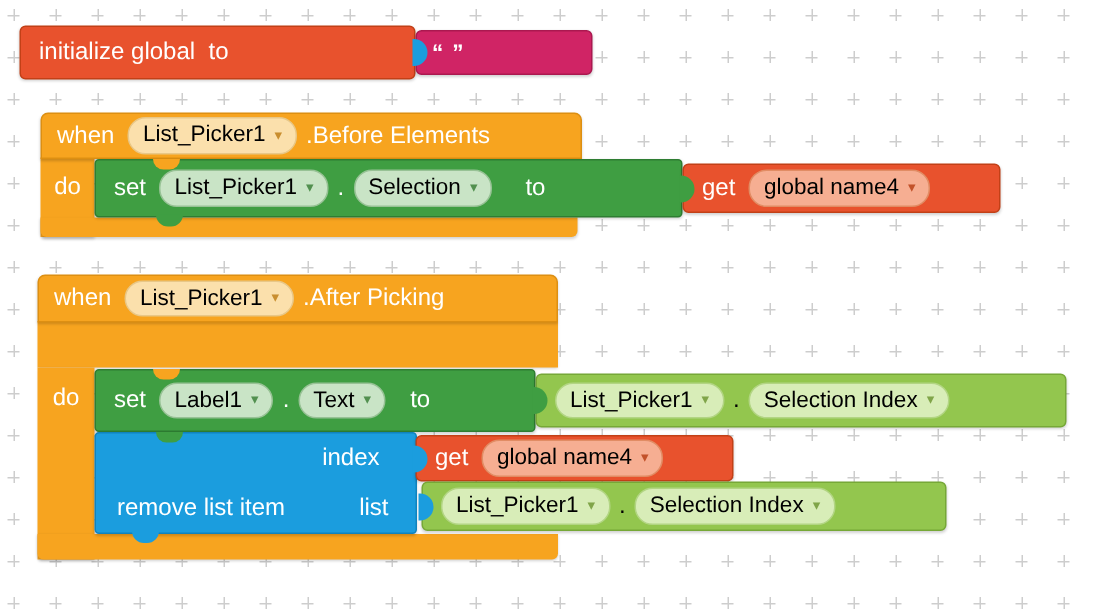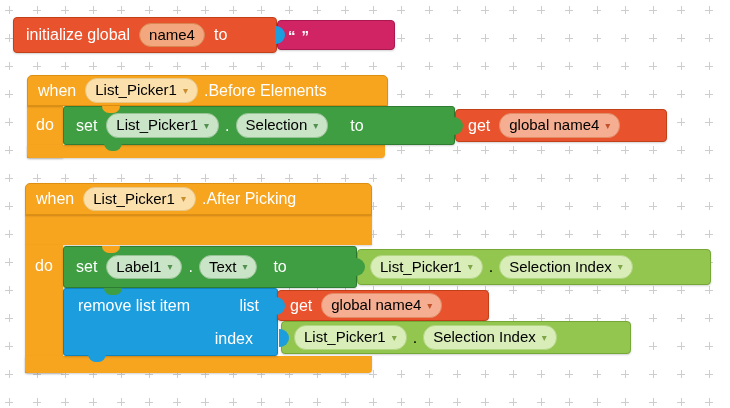--- a/index.html
+++ b/index.html
@@ -456,23 +456,20 @@
     <span class="plus" style="left: 145px; top: 6px;"></span>
     <span class="plus" style="left: 117px; top: 6px;"></span>
     <span class="plus" style="left: 89px; top: 6px;"></span>
     <span class="plus" style="left: 61px; top: 6px;"></span>
     <span class="plus" style="left: 33px; top: 6px;"></span>
     <span class="plus" style="left: 5px; top: 6px;"></span>
 
   <div class="row" style="left:13px;top:17px;height:36px;">
     <div class="block var-block" style="height:36px;min-width:264px;padding:0 12px;">
       <span class="lbl">initialize global</span>
-      <span class="chip chip-name gap-l">
-        <span>name4</span>
-      </span>
       <span class="lbl gap-l">to</span>
     </div>
     <div class="block magenta-block" style="height:30px;min-width:118px;padding:0 10px;">
       <span class="plug plug-blue"></span>
       <span class="lbl quote">“</span>
       <span class="lbl quote gap-s">”</span>
     </div>
   </div>
 
   <div class="block event" style="position:absolute;left:27px;top:75px;width:361px;height:31px;border-radius:5px 5px 0 0;padding:0 10px;">
@@ -551,26 +548,26 @@
       <span class="chip chip-get gap-s">
         <span>Selection Index</span>
         <span class="arrow arrow-get">▾</span>
       </span>
     </div>
   </div>
 
   <div class="block blue-block" style="position:absolute;left:63px;top:288px;width:215px;height:68px;flex-direction:column;align-items:stretch;justify-content:space-between;padding:0;border-radius:3px;">
     <span class="notch" style="left:40px;background:#3f9e42;"></span>
     <span class="bump" style="left:24px;background:#1b9dde;"></span>
+    <div style="display:flex;align-items:center;height:34px;padding:0 24px 0 14px;">
+      <span class="lbl" style="margin-left:auto;">index</span>
+    </div>
     <div style="display:flex;align-items:center;height:34px;padding:0 18px 0 14px;">
       <span class="lbl">remove list item</span>
       <span class="lbl" style="margin-left:auto;">list</span>
-    </div>
-    <div style="display:flex;align-items:center;height:34px;padding:0 24px 0 14px;">
-      <span class="lbl" style="margin-left:auto;">index</span>
     </div>
   </div>
 
   <div class="row" style="left:277px;top:290px;height:31px;">
     <div class="block var-block" style="height:31px;min-width:212px;padding:0 12px;">
       <span class="plug plug-blue"></span>
       <span class="lbl">get</span>
       <span class="chip chip-var gap-l">
         <span>global name4</span>
         <span class="arrow arrow-var">▾</span>

